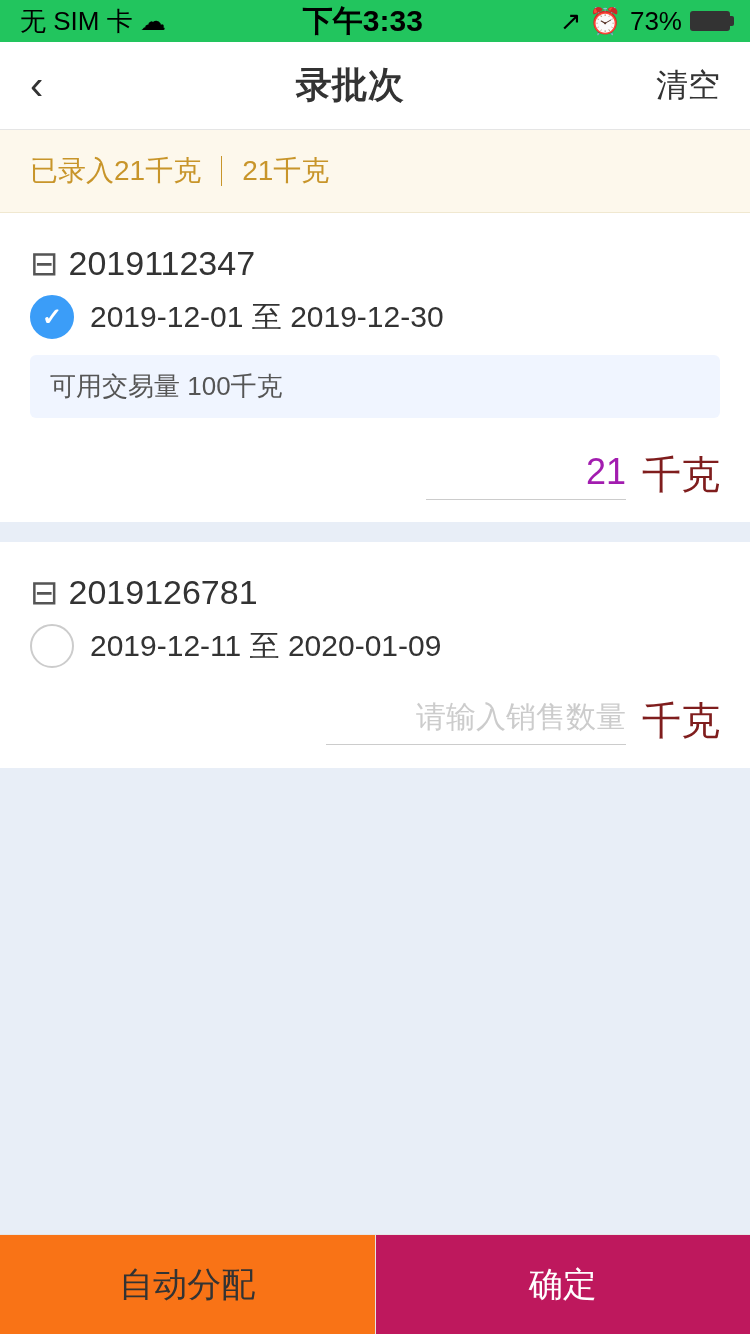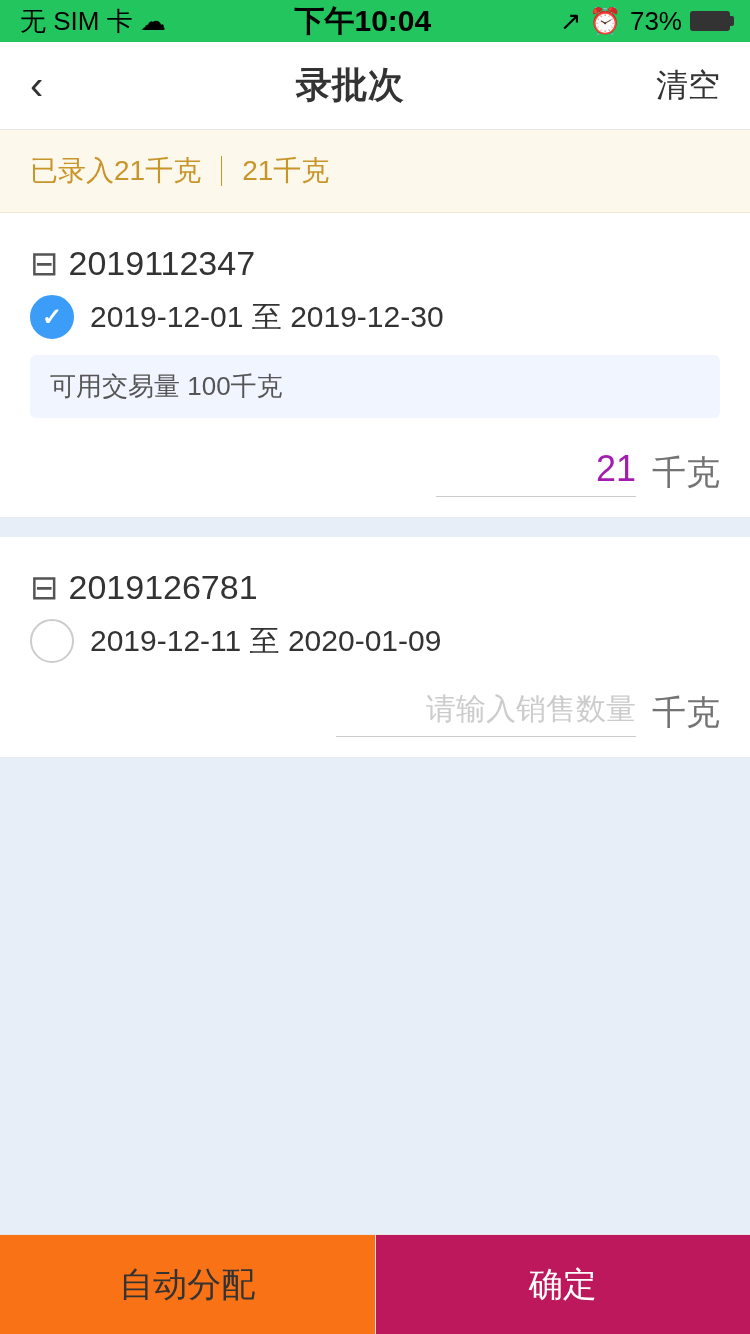--- a/index.html
+++ b/index.html
@@ -187,22 +187,22 @@
       font-size: 36px;
       color: #a21caf;
       font-weight: 500;
     }
     .amount-underline {
       width: 200px;
       height: 1px;
       background: #ccc;
     }
     .amount-unit {
-      font-size: 34px;
-      color: #737373;
+      font-size: 39px;
+      color: #7f1d1d;
     }
 
     
     .batch-separator {
       height: 20px;
       background: #e8eef7;
     }
 
     
     .placeholder-row {
@@ -271,21 +271,21 @@
       min-height: calc(1334px - 42px - 88px - 100px);
     }
   </style>
 </head>
 <body>
 
 <div class="status-bar">
   <div class="status-left">
     <span>无 SIM 卡 ☁</span>
   </div>
-  <div class="status-center">下午10:04</div>
+  <div class="status-center">下午3:33</div>
   <div class="status-right">
     <span>↗</span>
     <span>⏰</span>
     <span>73%</span>
     <span class="battery"></span>
   </div>
 </div>
 
 <div class="nav-bar">
   <span class="nav-back">‹</span>

